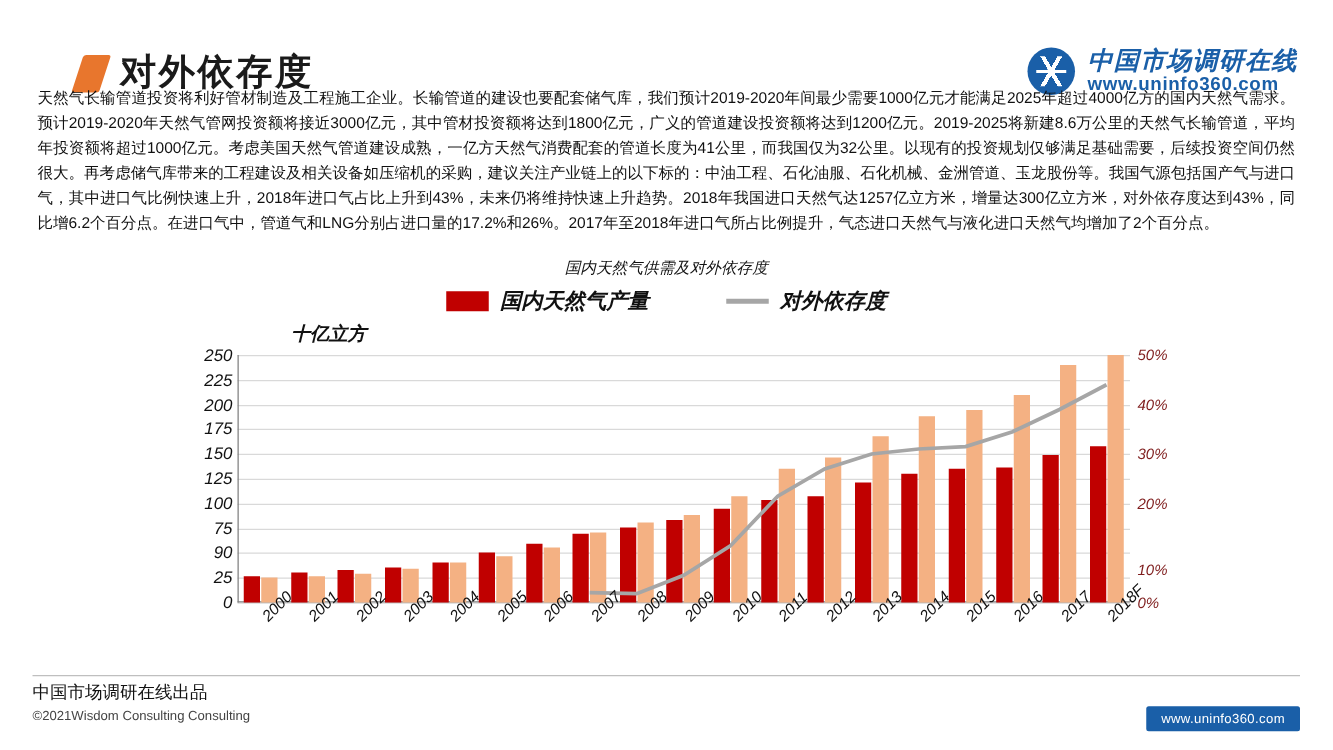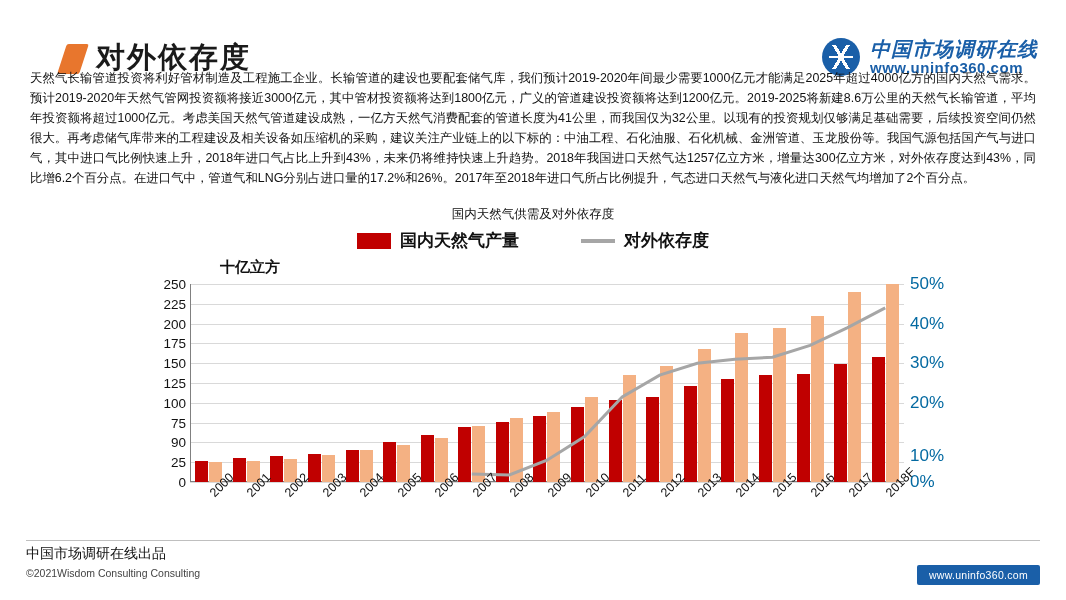--- a/index.html
+++ b/index.html
@@ -44,37 +44,37 @@
   .brand-en { font-size:15px; font-weight:bold; color:#1a5fa8; letter-spacing:.5px; }
 
   
   .body-text {
     position:absolute; left:30px; top:68px; width:1006px;
     font-size:12.4px; line-height:1.62; text-align:justify; color:#111;
   }
   .body-text p { margin:0; text-indent:0; }
 
   
-  .chart-wrap { position:absolute; left:30px; top:206px; width:1006px; height:330px; }
+  .chart-wrap { position:absolute; left:30px; top:206px; width:1006px; height:330px;font-style:italic; }
   .chart-title { text-align:center; font-size:12.5px; color:#111; margin:0 0 6px 0; }
   .legend { display:flex; justify-content:center; align-items:center; gap:62px; margin:6px 0 2px 0; }
   .legend-item { display:flex; align-items:center; gap:9px; font-size:17px; font-weight:bold; color:#111; }
   .swatch { width:34px; height:16px; display:inline-block; }
   .swatch.line { height:4px; background:#a6a6a6; }
-  .axis-unit { position:absolute; left:190px; top:52px; font-size:15px; font-weight:bold; color:#111; }
+  .axis-unit { position:absolute; left:203px; top:52px; font-size:15px; font-weight:bold; color:#111; }
 
   .plot {
     position:absolute; left:160px; top:78px; width:714px; height:198px;
   }
   .ylabels { position:absolute; left:110px; top:70px; width:46px; height:212px; }
   .ylabels span {
     position:absolute; right:0; font-size:13.5px; color:#111; transform:translateY(-50%);
   }
   .ylabels-right { position:absolute; left:880px; top:70px; width:50px; height:212px; }
-  .ylabels-right span { position:absolute; left:0; font-size:17px; color:#0369a1; transform:translateY(-50%); }
+  .ylabels-right span { position:absolute; left:0; font-size:12px; color:#7f1d1d; transform:translateY(-50%); }
 
   .gridline { position:absolute; left:0; right:0; height:1px; background:#d9d9d9; }
   .axis-line { position:absolute; left:0; right:0; bottom:0; height:1px; background:#808080; }
   .axis-vert { position:absolute; left:0; top:0; bottom:0; width:1px; background:#808080; }
 
   .bars { position:absolute; left:0; top:0; right:0; bottom:0; display:flex; align-items:flex-end; }
   .group { flex:1 1 0; display:flex; align-items:flex-end; justify-content:center; gap:1px; height:100%; }
   .bar { width:13px; }
   .bar.prod { background:#c00000; }
   .bar.cons { background:#f4b183; }

